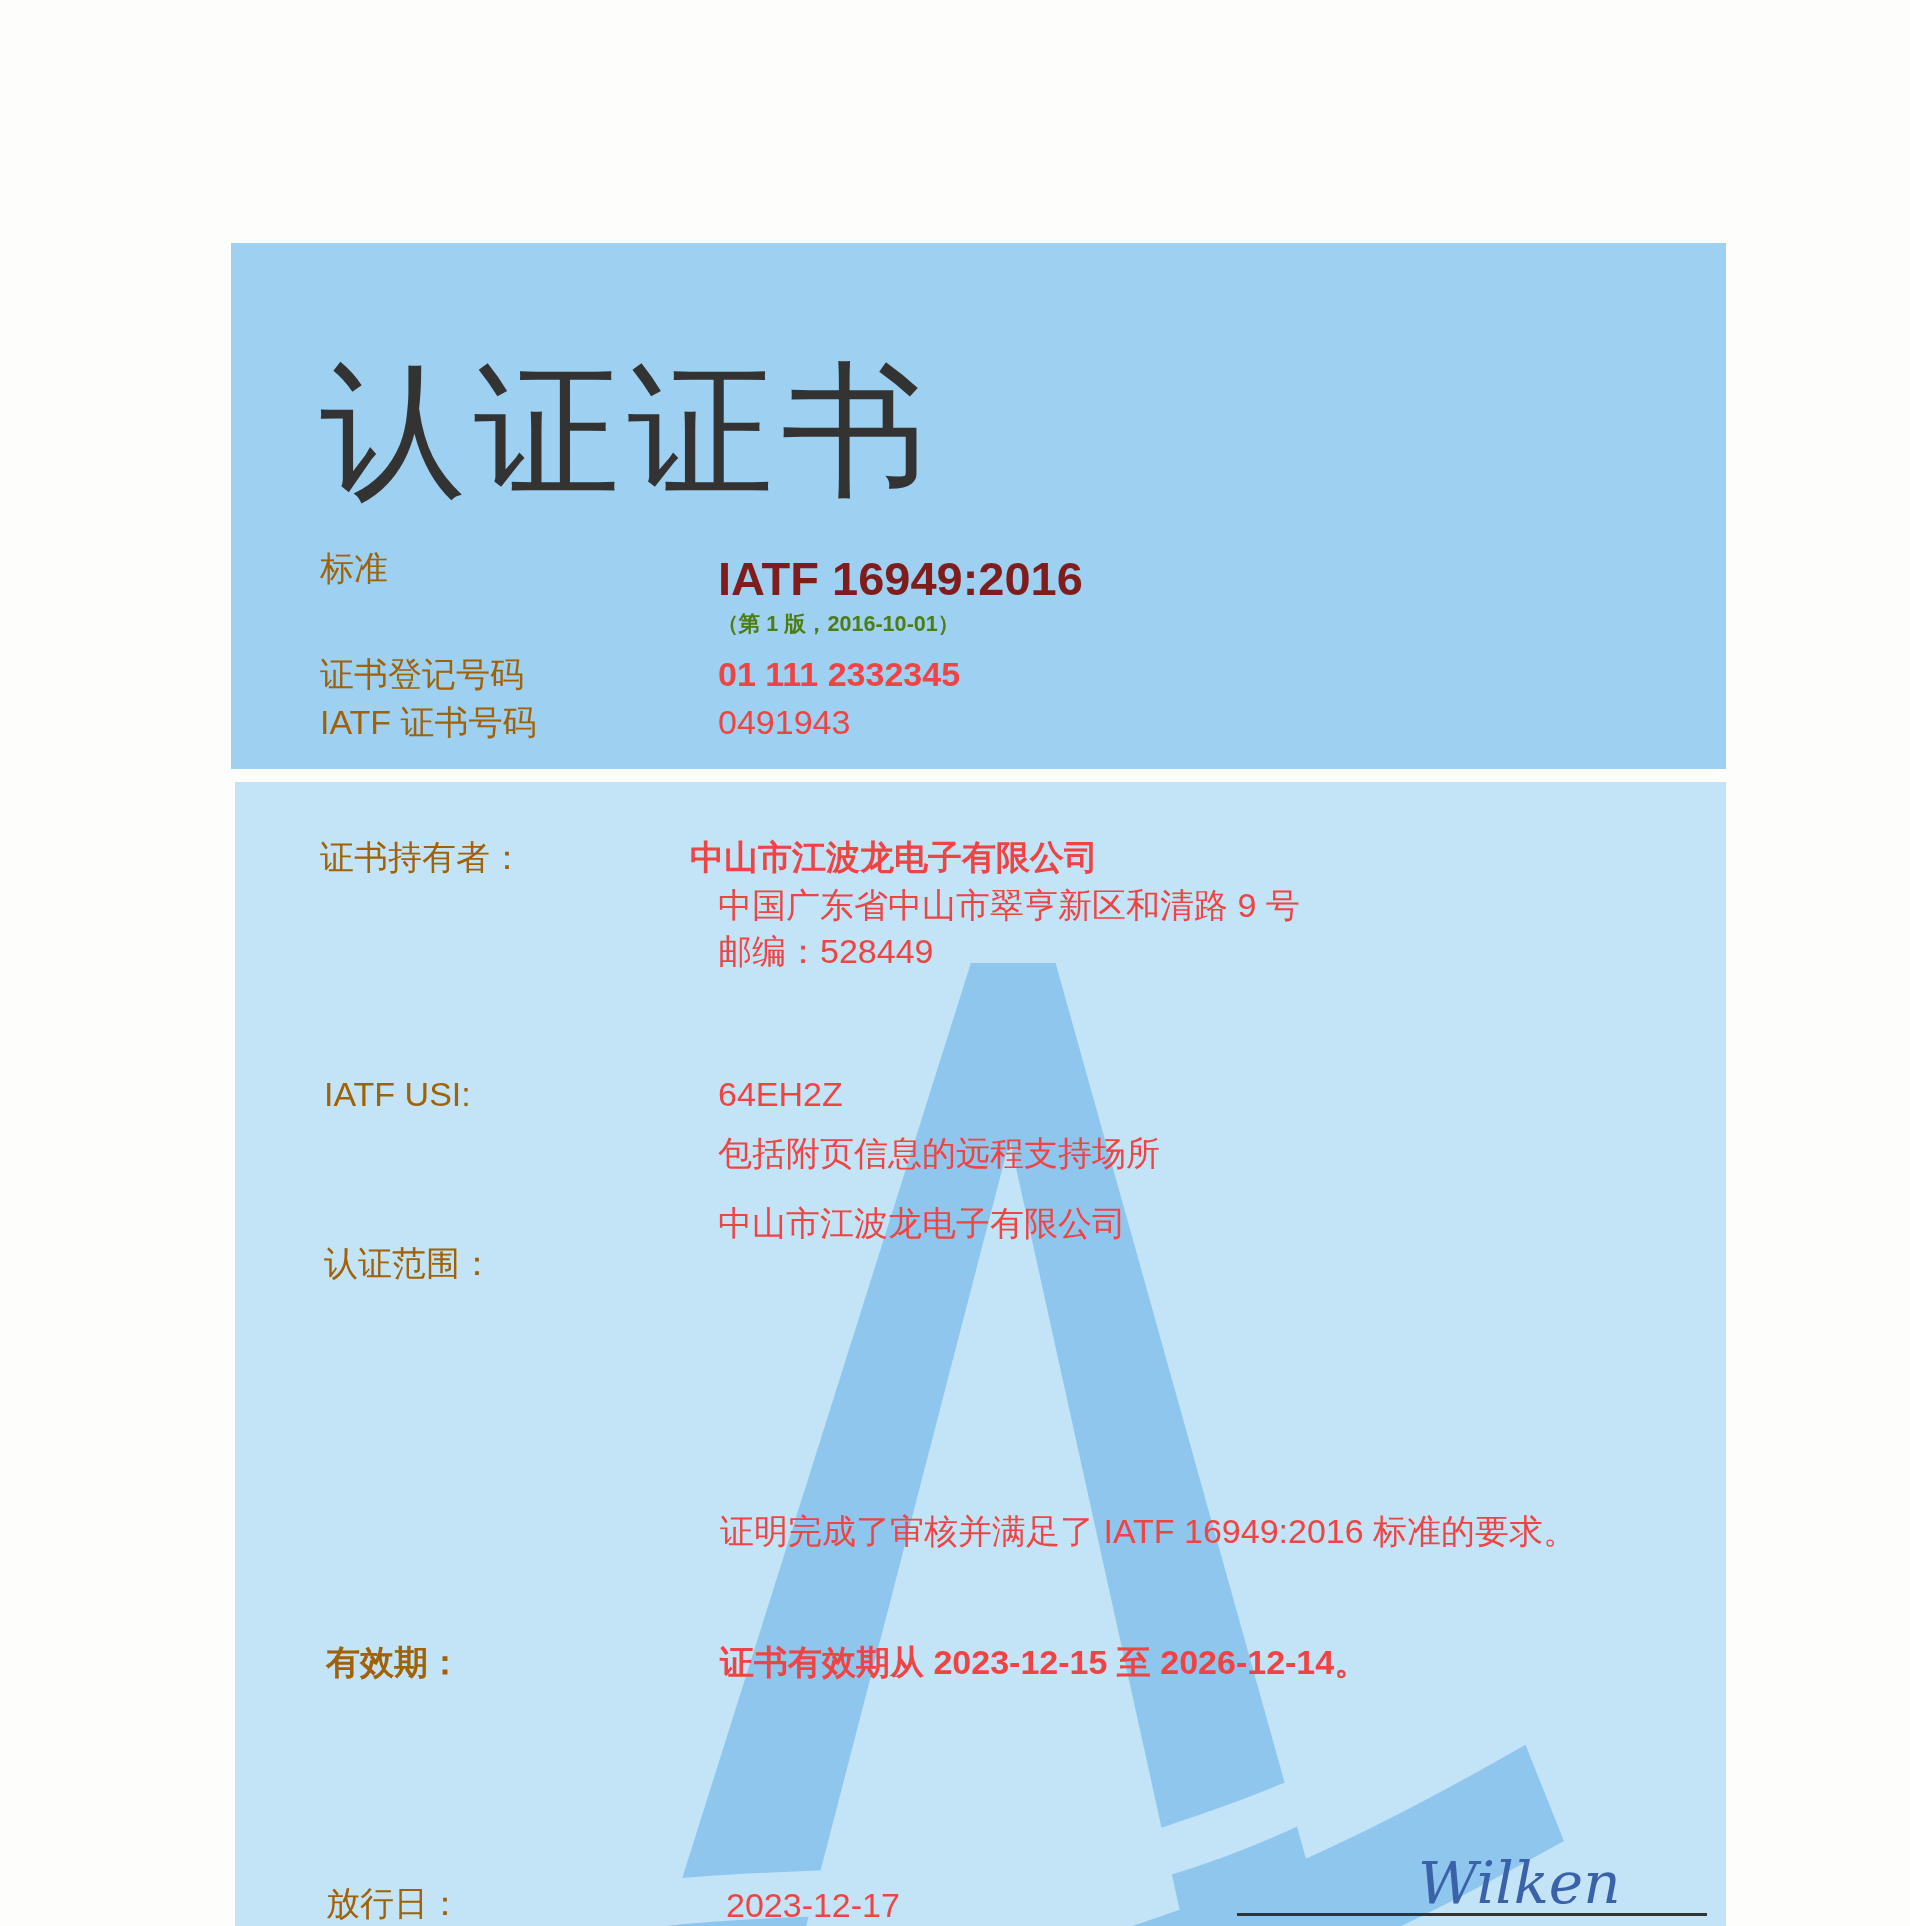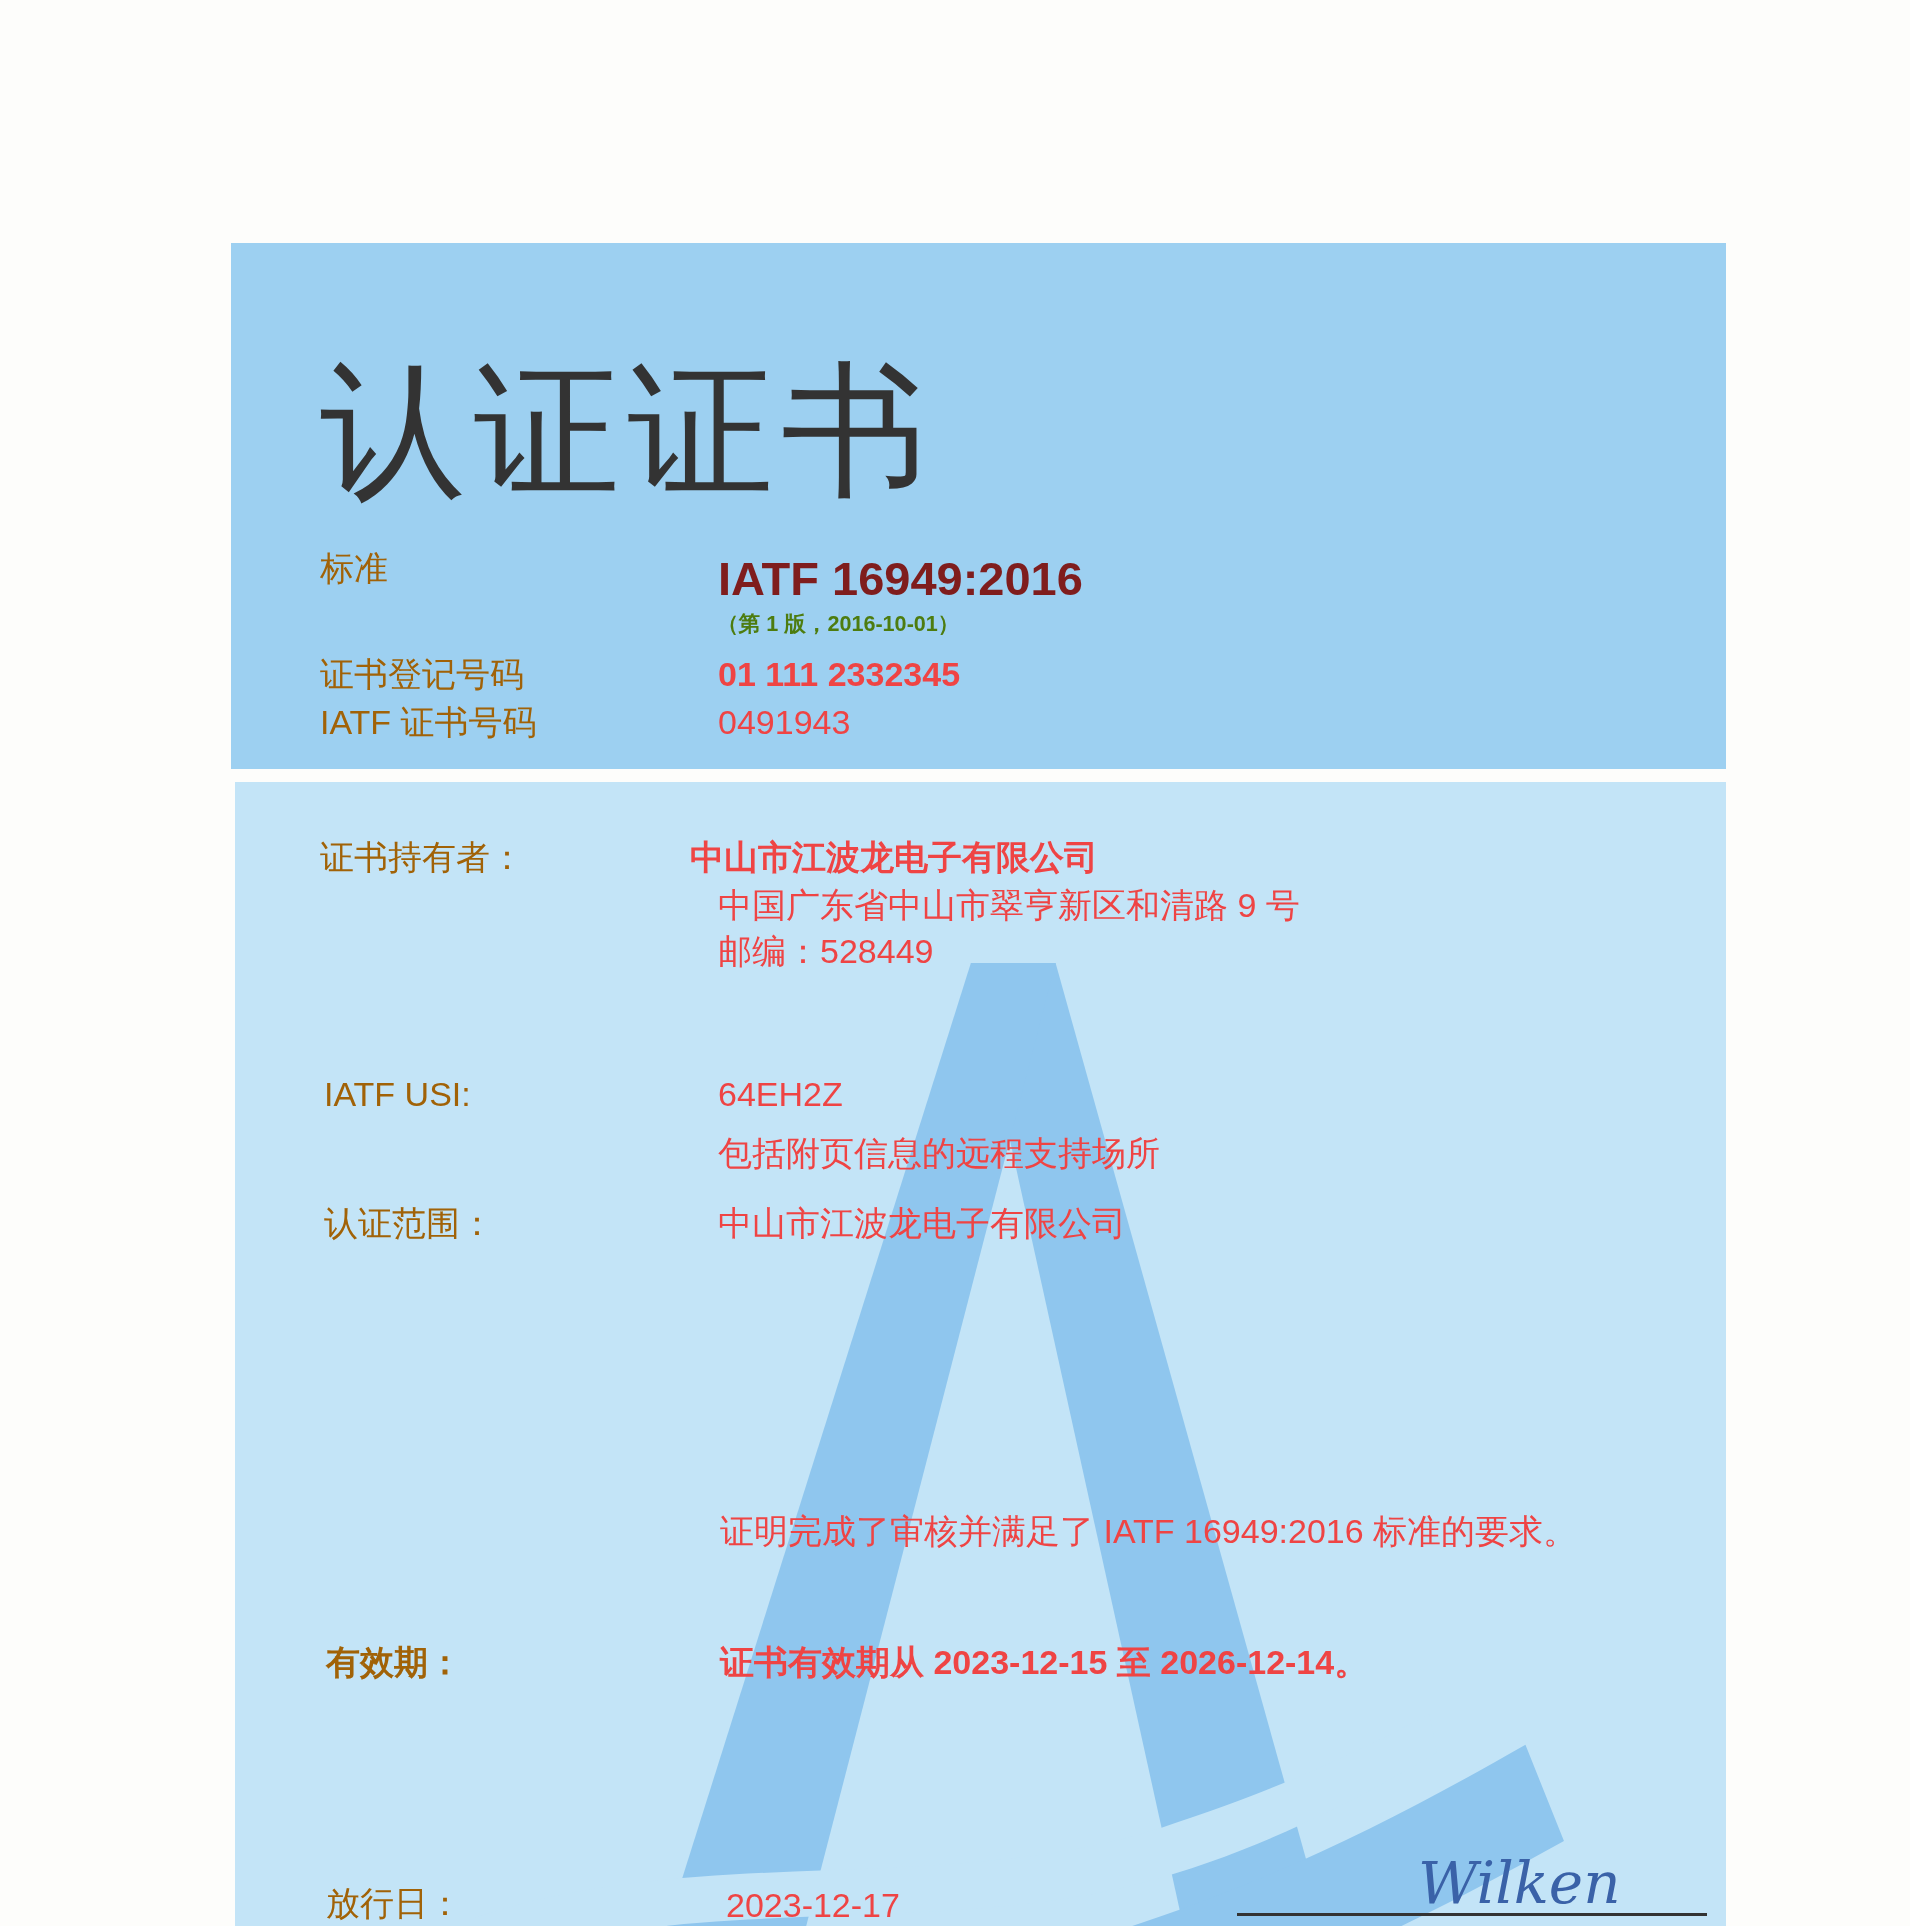--- a/index.html
+++ b/index.html
@@ -59,21 +59,21 @@
 
 <div class="abs lbl" style="left:320px;top:840px;">证书持有者：</div>
 <div class="abs val bold" style="left:679px;top:840px;margin-left:11px;">中山市江波龙电子有限公司</div>
 <div class="abs val" style="left:718px;top:888px;">中国广东省中山市翠亨新区和清路 9 号</div>
 <div class="abs val" style="left:718px;top:934px;">邮编：528449</div>
 
 <div class="abs lbl" style="left:324px;top:1077px;">IATF USI:</div>
 <div class="abs val" style="left:718px;top:1077px;">64EH2Z</div>
 <div class="abs val" style="left:718px;top:1136px;">包括附页信息的远程支持场所</div>
 
-<div class="abs lbl" style="left:324px;top:1206px;">认证范围：</div>
+<div class="abs lbl" style="left:324px;top:1246px;">认证范围：</div>
 <div class="abs val" style="left:718px;top:1206px;">中山市江波龙电子有限公司</div>
 
 <div class="abs val" style="left:720px;top:1514px;">证明完成了审核并满足了 IATF 16949:2016 标准的要求。</div>
 
 <div class="abs lbl bold" style="left:326px;top:1645px;">有效期：</div>
 <div class="abs val bold" style="left:720px;top:1645px;">证书有效期从 2023-12-15 至 2026-12-14。</div>
 
 <div class="abs lbl" style="left:326px;top:1886px;">放行日：</div>
 <div class="abs val" style="left:726px;top:1888px;">2023-12-17</div>
 

